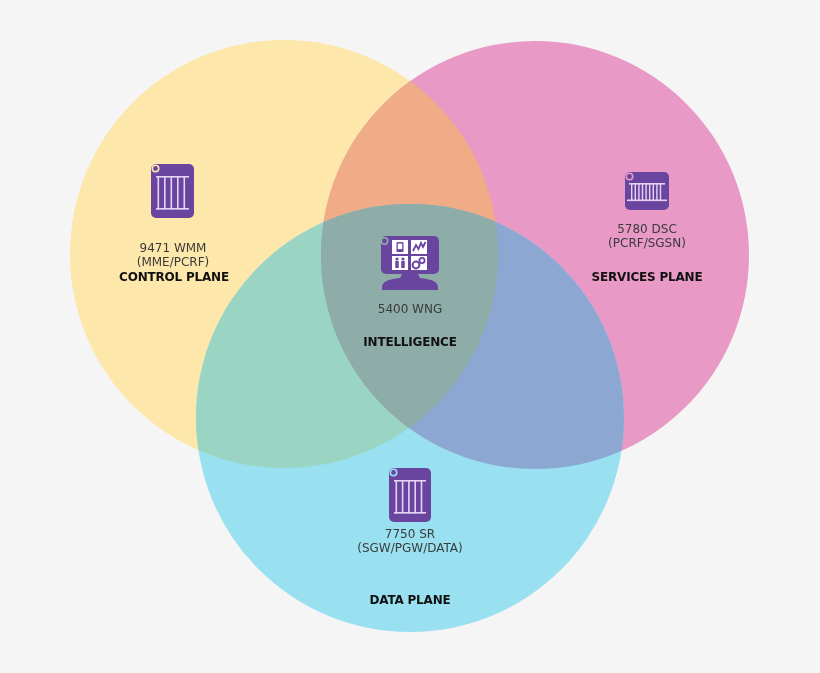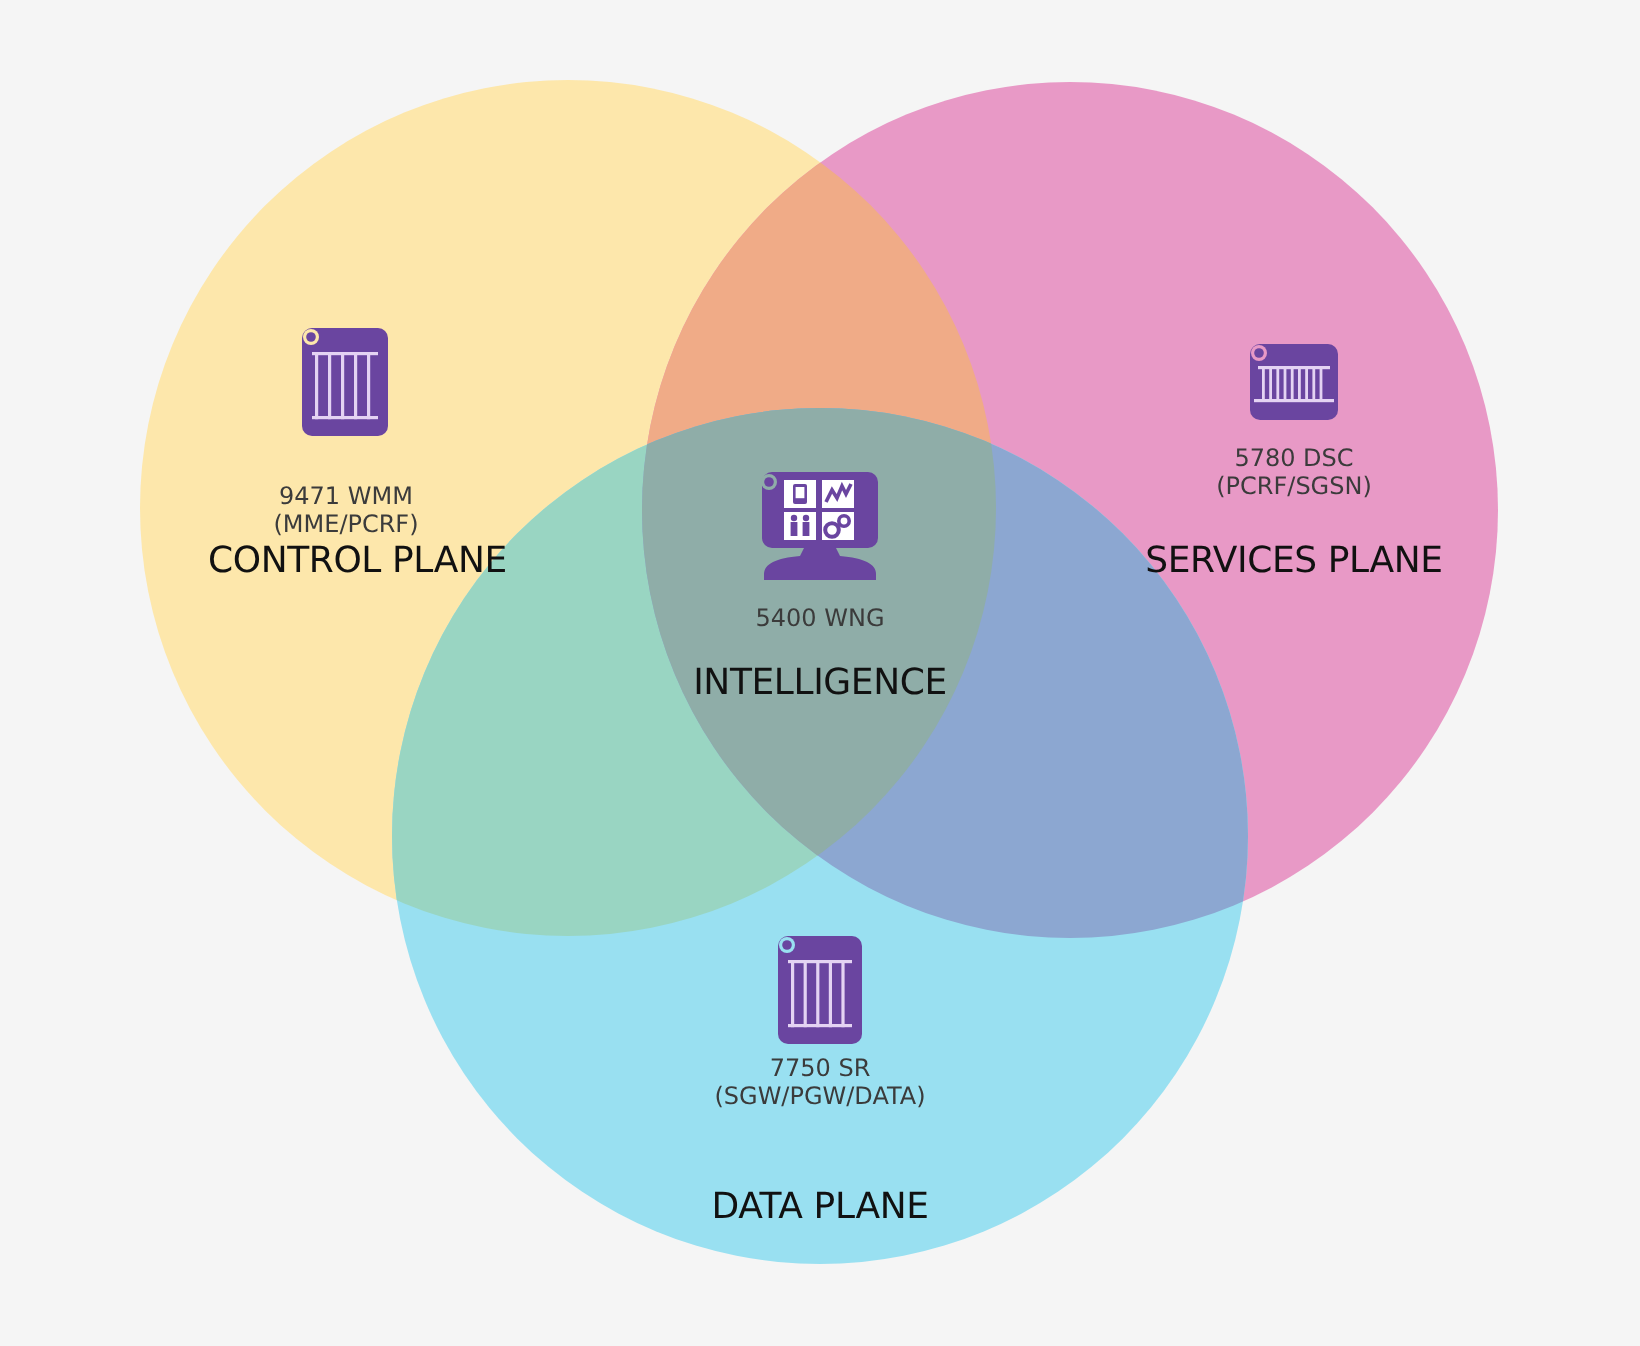--- a/index.html
+++ b/index.html
@@ -10,21 +10,21 @@
       overflow: hidden;
       font-family: "DejaVu Sans", "Liberation Sans", sans-serif;
     }
     .venn { position: absolute; left: 0; top: 0; width: 820px; height: 673px; }
     .node { position: absolute; text-align: center; color: #3a3a3a; }
     .device-name, .device-role {
       display: block; font-size: 12px; line-height: 14px; color: #3b3b3b;
       white-space: nowrap;
     }
     .plane-label {
-      position: absolute; font-weight: normal; font-size: 18px; color: #111;
+      position: absolute; font-weight: bold; font-size: 12px; color: #111;
       white-space: nowrap; text-align: center; letter-spacing: -0.2px;
       font-family: "DejaVu Sans", sans-serif;
     }
     .icon { position: absolute; }
   </style>
 </head>
 <body>
 
 <svg class="venn" viewBox="0 0 820 673" xmlns="http://www.w3.org/2000/svg">
   <defs>

